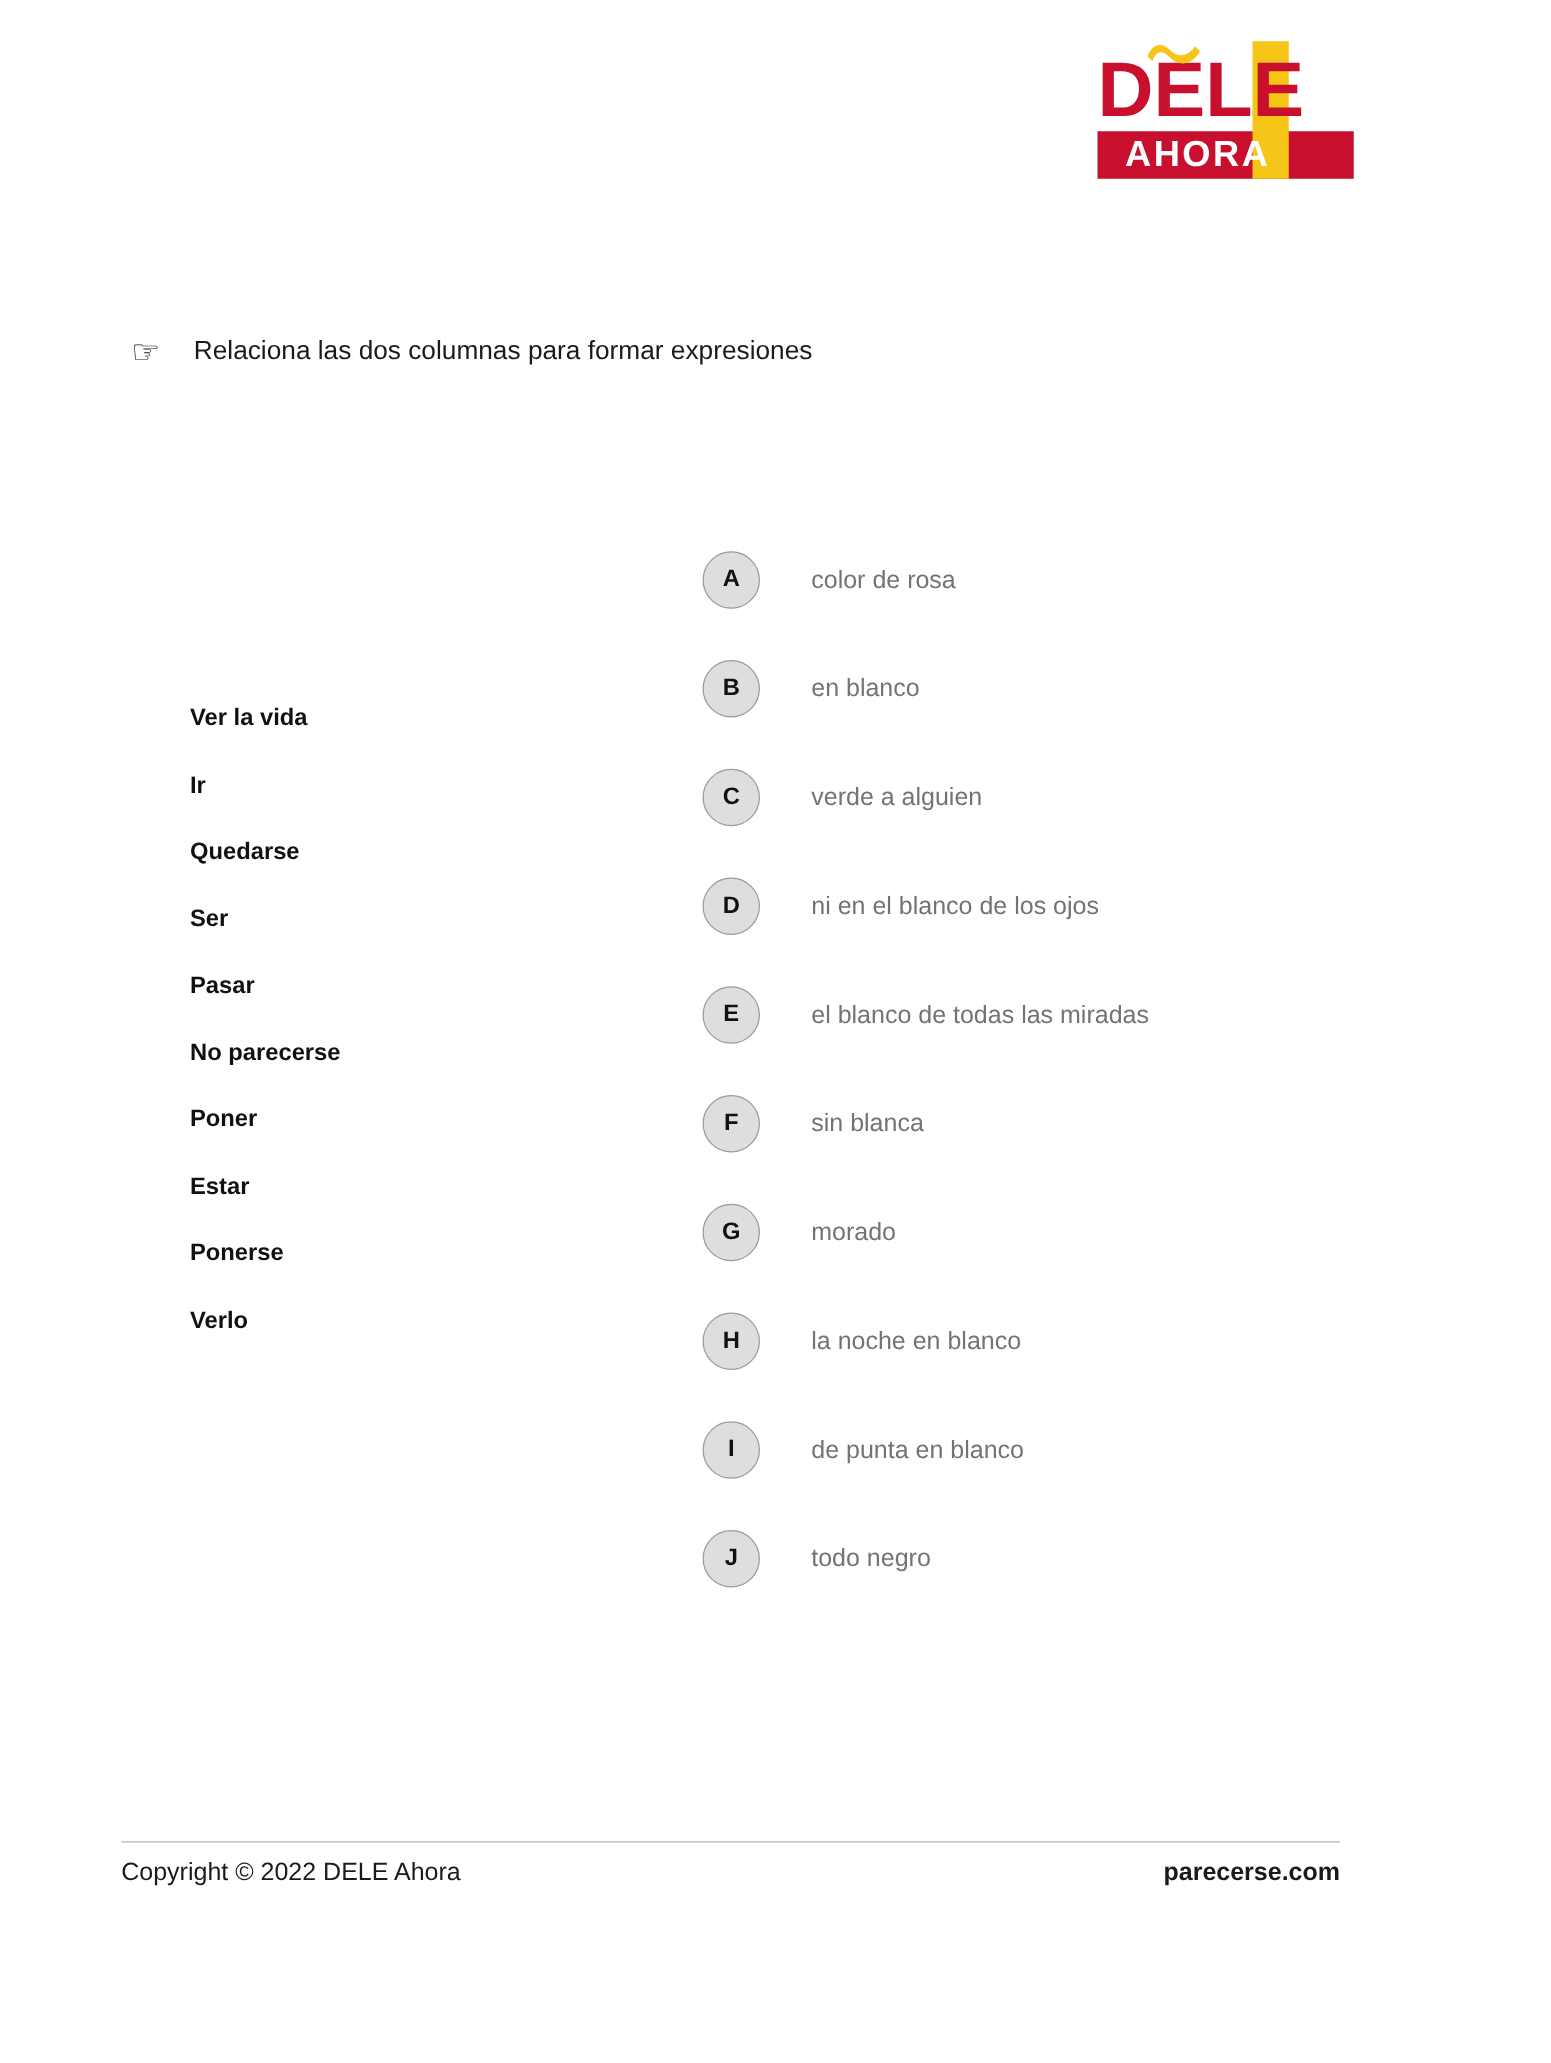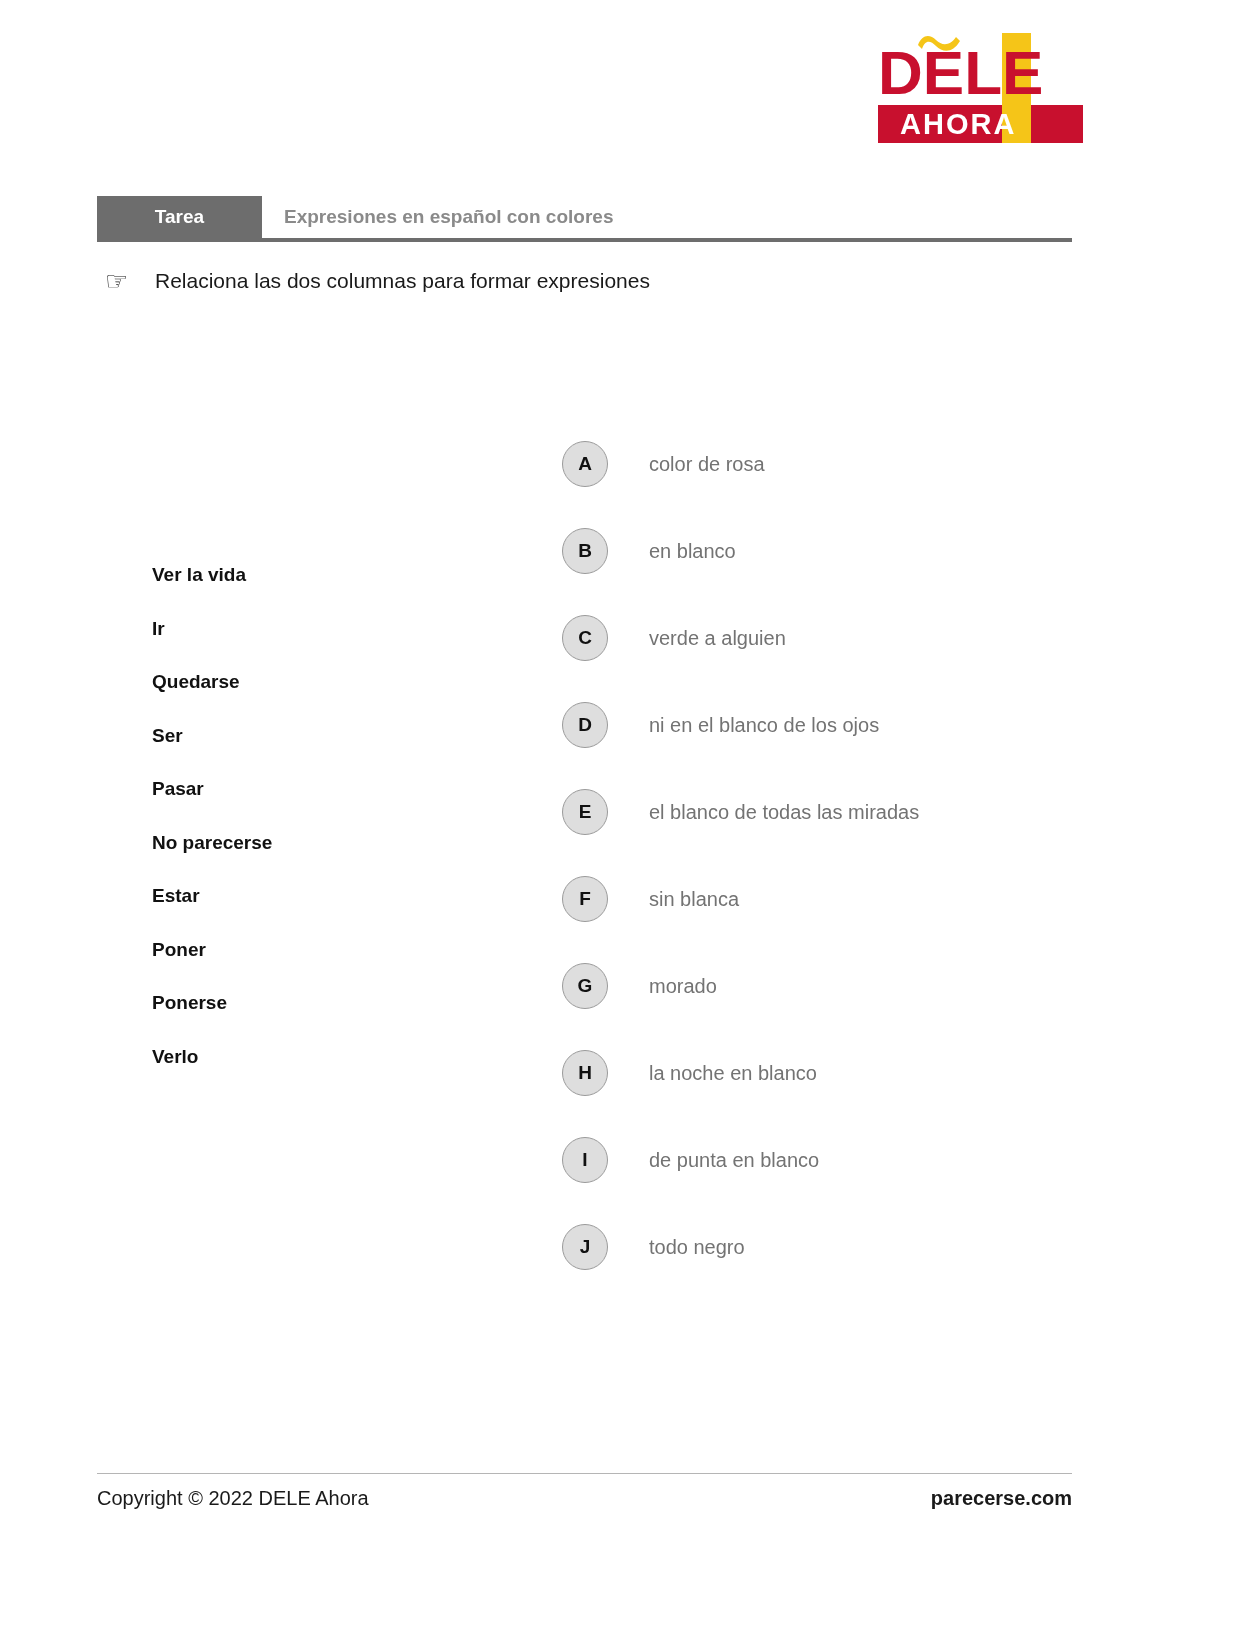--- a/index.html
+++ b/index.html
@@ -220,39 +220,35 @@
   <div class="logo-wrap">
     <div class="logo-ahora-box"></div>
     <div class="logo-yellow-bar"></div>
     <svg class="logo-tilde" viewBox="0 0 46 20">
       <path d="M2,13 C6,2 14,2 20,8 C26,14 34,14 40,5 L44,9 C37,21 27,21 20,14 C14,8 9,8 6,17 Z" fill="#f5c518"></path>
     </svg>
     <div class="logo-dele">DELE</div>
     <div class="logo-ahora-text">AHORA</div>
   </div>
 
-  <div class="header-bar">
-    <div class="tarea-chip">Tarea</div>
-    <div class="header-title">Expresiones en español con colores</div>
-  </div>
 
   <div class="instruction-row">
     <span class="hand-icon">☞</span>
     <span class="instruction-text">Relaciona las dos columnas para formar expresiones</span>
   </div>
 
   <div class="left-col">
     <div class="left-item">Ver la vida</div>
     <div class="left-item">Ir</div>
     <div class="left-item">Quedarse</div>
     <div class="left-item">Ser</div>
     <div class="left-item">Pasar</div>
     <div class="left-item">No parecerse</div>
+    <div class="left-item">Poner</div>
     <div class="left-item">Estar</div>
-    <div class="left-item">Poner</div>
     <div class="left-item">Ponerse</div>
     <div class="left-item">Verlo</div>
   </div>
 
   <div class="right-col">
     <div class="right-item">
       <div class="opt-circle">A</div>
       <div class="opt-text">color de rosa</div>
     </div>
     <div class="right-item">

